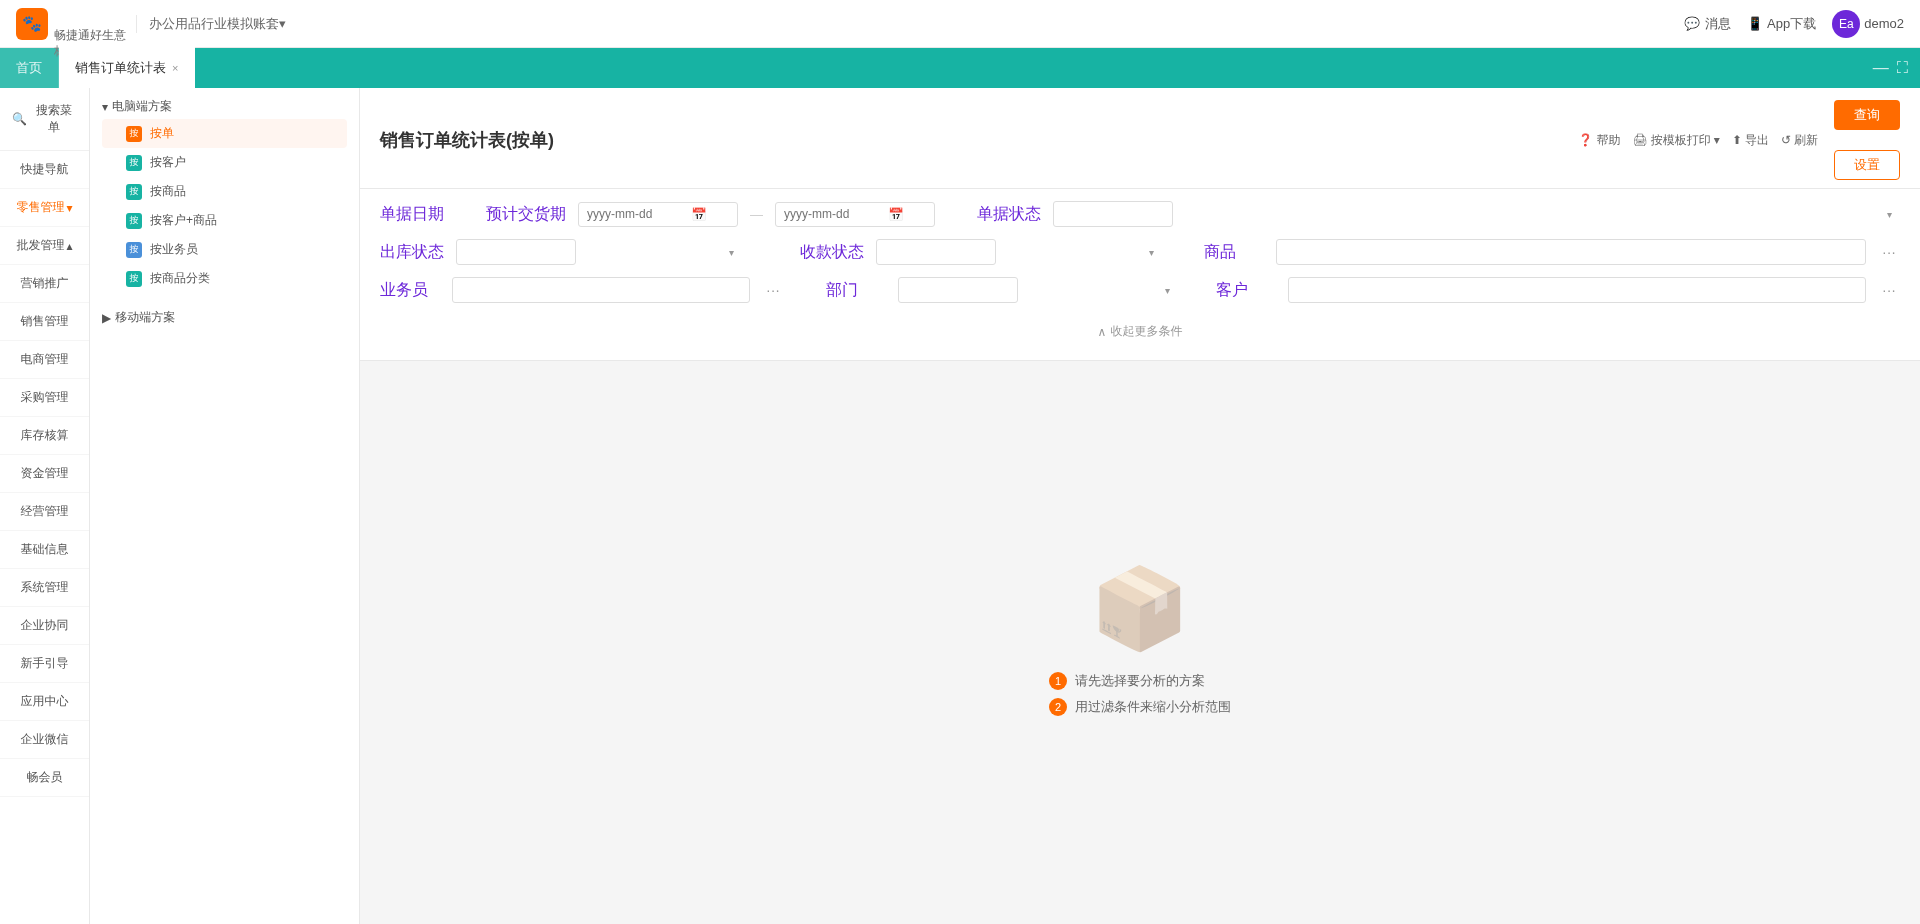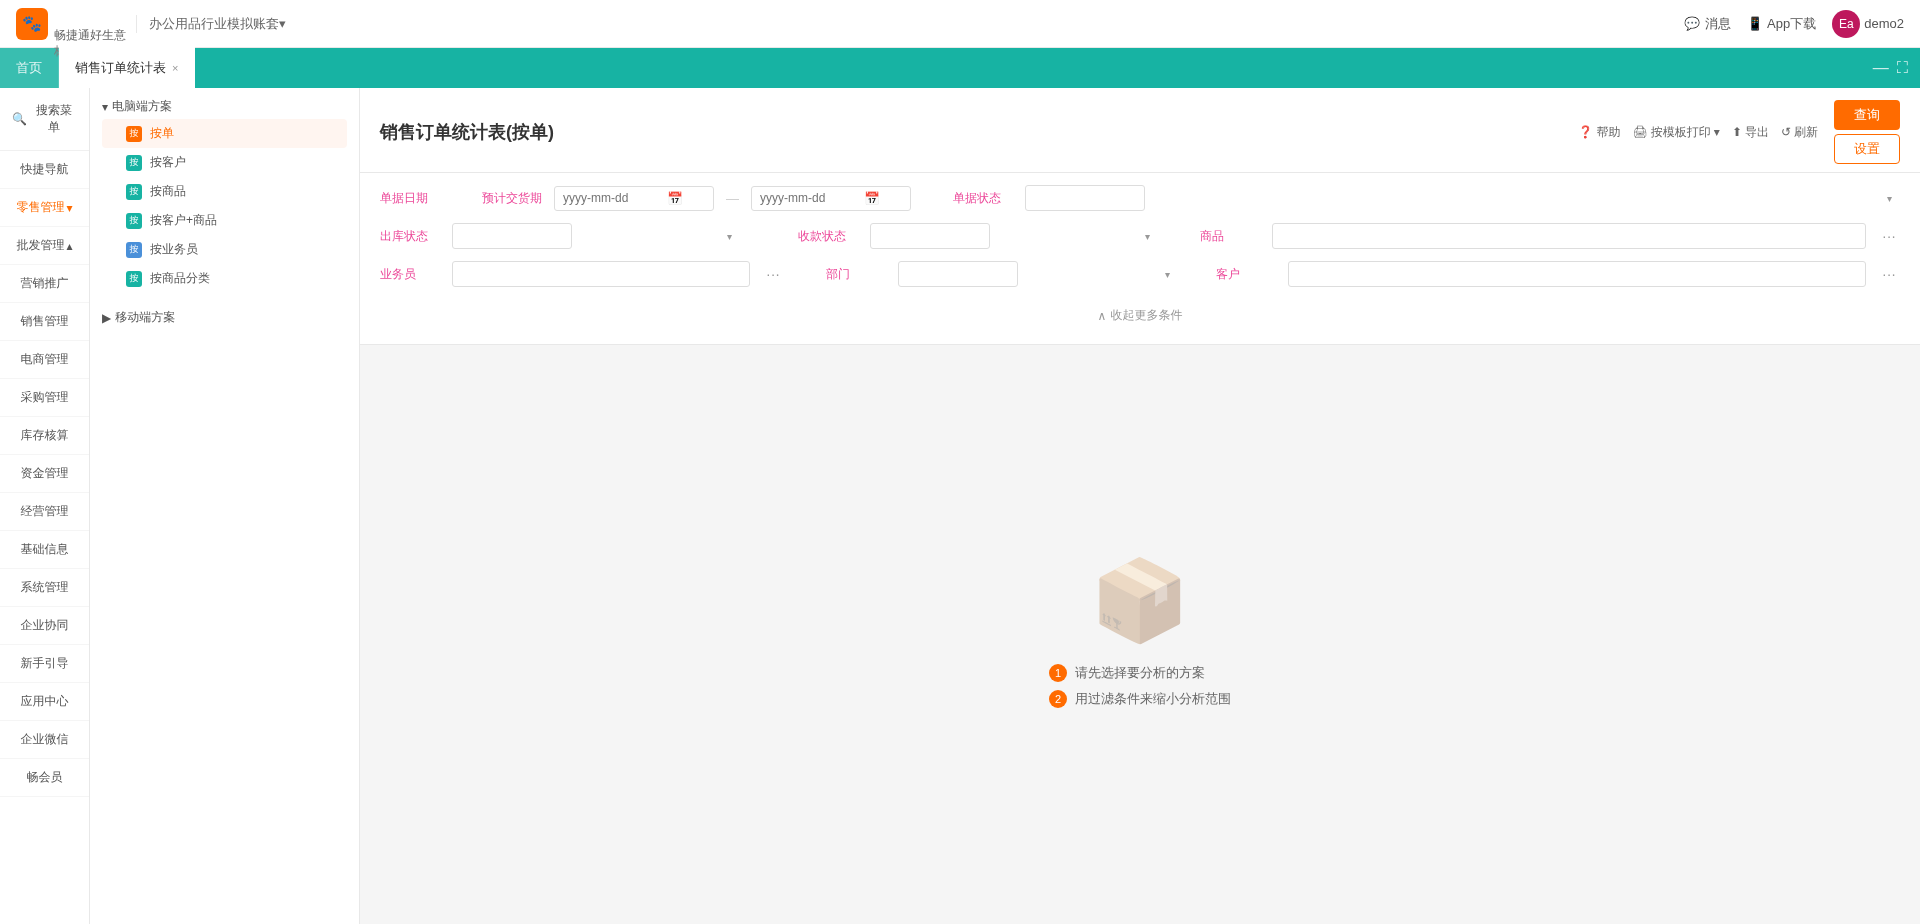--- a/index.html
+++ b/index.html
@@ -15,21 +15,21 @@
       border-bottom: 1px solid #e8e8e8;
       justify-content: space-between;
     }
     .topbar-left { display: flex; align-items: center; gap: 10px; }
     .logo-area { display: flex; align-items: center; gap: 6px; }
     .logo-icon { width: 32px; height: 32px; background: #ff6b00; border-radius: 6px; display: flex; align-items: center; justify-content: center; color: white; font-size: 16px; font-weight: bold; }
     .logo-text { font-size: 12px; color: #666; line-height: 1.3; margin-top: 41px; }
     .app-selector { display: flex; align-items: center; gap: 0; color: #666; font-size: 13px; cursor: pointer; border-left: 1px solid #e8e8e8; padding-left: 12px; }
     .topbar-right { display: flex; align-items: center; gap: 16px; color: #555; font-size: 13px; }
     .topbar-right-item { display: flex; align-items: center; gap: 4px; cursor: pointer; }
-    .avatar { width: 28px; height: 28px; background: #be185d; border-radius: 50%; display: flex; align-items: center; justify-content: center; color: white; font-size: 12px; }
+    .avatar { width: 28px; height: 28px; background: #6d28d9; border-radius: 50%; display: flex; align-items: center; justify-content: center; color: white; font-size: 12px; }
 
     
     .tabbar {
       height: 40px;
       background: #17b3a3;
       display: flex;
       align-items: center;
       padding: 0 0 0 0;
     }
     .tab-item {
@@ -115,21 +115,21 @@
     .query-btn { background: #ff6b00; color: white; border: none; padding: 6px 20px; border-radius: 4px; cursor: pointer; font-size: 13px; }
     .settings-btn { background: white; color: #ff6b00; border: 1px solid #ff6b00; padding: 5px 16px; border-radius: 4px; cursor: pointer; font-size: 13px; }
 
     
     .filter-area {
       background: #fff;
       padding: 12px 20px;
       border-bottom: 1px solid #e8e8e8;
     }
     .filter-row { display: flex; align-items: center; gap: 12px; margin-bottom: 12px; }
-    .filter-label { font-size: 12px; color: #ec4899; white-space: nowrap; min-width: 60px; }
+    .filter-label { font-size: 16px; color: #6d28d9; white-space: nowrap; min-width: 60px; }
     .filter-date-group { display: flex; align-items: center; gap: 6px; }
     .date-btn { padding: 3px 8px; border: 1px solid #ddd; border-radius: 3px; background: #fff; font-size: 12px; color: #555; cursor: pointer; }
     .date-btn.active { background: #ff6b00; color: white; border-color: #ff6b00; border-radius: 12px; }
     .date-range-text { font-size: 11px; color: #999; margin-left: 4px; }
     .filter-input { flex: 1; border: 1px solid #ddd; border-radius: 3px; padding: 5px 8px; font-size: 12px; color: #333; min-width: 120px; }
     .filter-select { flex: 1; border: 1px solid #ddd; border-radius: 3px; padding: 5px 8px; font-size: 12px; color: #333; background: white; appearance: none; min-width: 120px; }
     .filter-select-wrap { flex: 1; position: relative; min-width: 120px; }
     .filter-select-wrap::after { content: '▾'; position: absolute; right: 8px; top: 50%; transform: translateY(-50%); color: #999; font-size: 10px; pointer-events: none; }
     .date-input-wrap { display: flex; align-items: center; border: 1px solid #ddd; border-radius: 3px; padding: 4px 8px; min-width: 160px; gap: 4px; }
     .date-input { border: none; outline: none; font-size: 12px; color: #bbb; width: 100px; }
@@ -318,21 +318,21 @@
             </div>
             <div class="page-action-item">
               <span>⬆</span>
               <span>导出</span>
             </div>
             <div class="page-action-item">
               <span>↺</span>
               <span>刷新</span>
             </div>
           </div>
-          <div style="display:flex;flex-direction:column;gap:4px;">
+          <div style="display:flex;flex-direction:column;gap:20px;">
             <button class="query-btn">查询</button>
             <button class="settings-btn">设置</button>
           </div>
         </div>
       </div>
 
       <div class="filter-area">
 
         <div class="filter-row">
           <span class="filter-label">单据日期</span>

